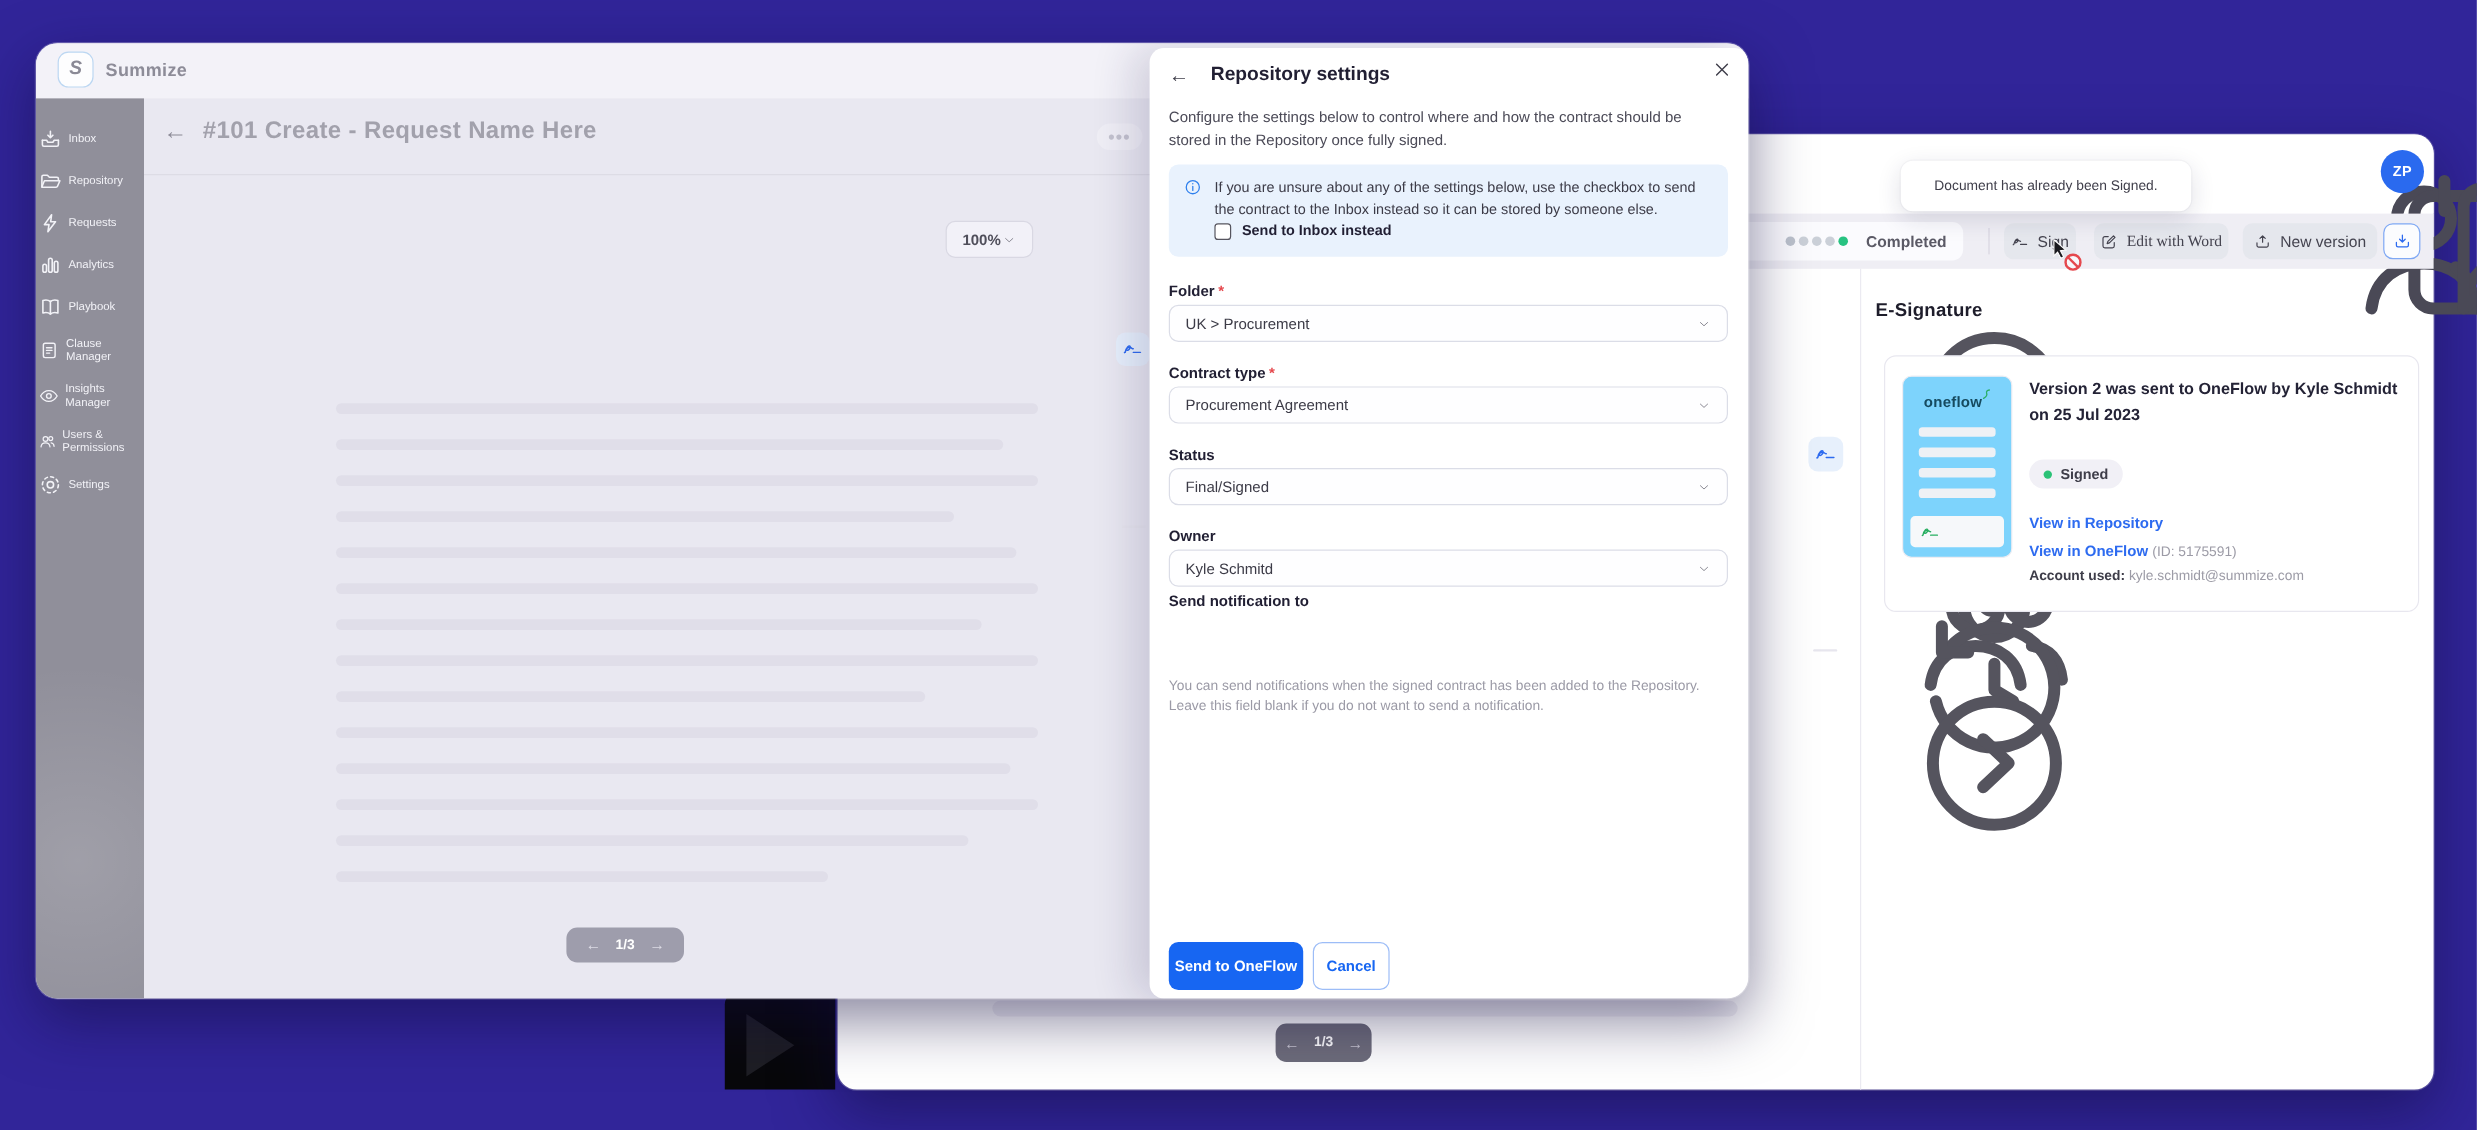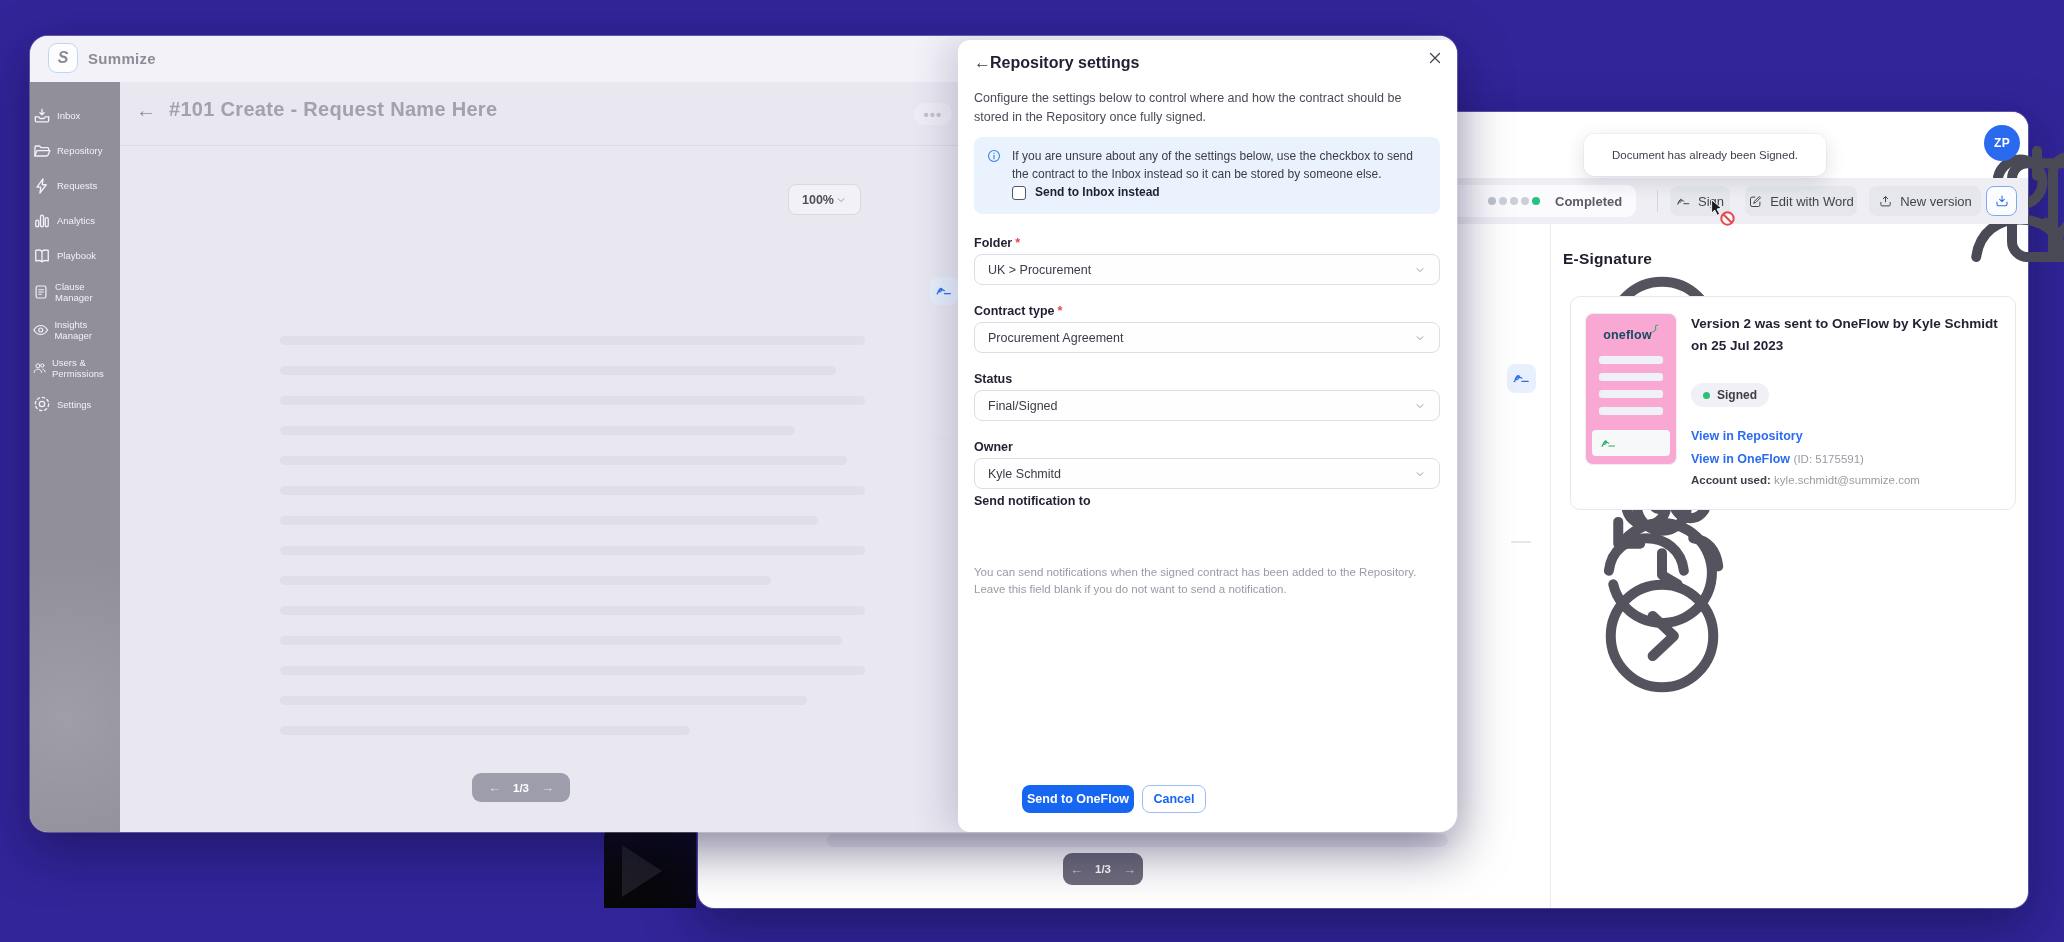--- a/index.html
+++ b/index.html
@@ -27,38 +27,38 @@
   #status-pill { left:740px; top:73px; width:198px; height:32px; background:#fbfbfe; border-radius:9px;
     display:flex; align-items:center; padding-left:50px; }
   .sdot { width:8px; height:8px; border-radius:50%; margin-right:3px; }
   #status-label { font-size:13px; font-weight:bold; color:#5b5a66; margin-left:12px; }
   #status-chev { color:#5b5a66; margin-left:14px; width:13px; height:13px; }
   #tb-divider { left:959px; top:78px; width:1px; height:22px; background:#d7d6df; }
   .tb-btn { top:74px; height:30px; background:#e5e7ed; border-radius:8px; display:flex; align-items:center;
     justify-content:center; gap:7px; font-size:13px; color:#44434f; font-weight:500; cursor:default; }
   .tb-btn svg { width:15px; height:15px; }
   #btn-sign  { left:972px;  width:60px; }
-  #btn-edit  { left:1047px; width:112px; }
+  #btn-edit  { left:1047px; width:112px;font-family:Liberation Serif, serif; }
   #btn-newv  { left:1171px; width:112px; }
   #btn-dl    { left:1288px; top:74px; width:31px; height:30px; background:#fbfcfe; border:1.5px solid #7fa8f4;
     border-radius:8px; color:#2d6bf0; display:flex; align-items:center; justify-content:center; }
   #btn-dl svg { width:16px; height:16px; }
   #cursor-ptr { left:1010px; top:86px; width:18px; height:18px; z-index:9; }
   #no-entry { left:1021px; top:98px; width:17px; height:17px; z-index:9; }
 
   #rail-divider-r { left:852px; top:112px; width:1px; height:684px; background:#ebeaf1; }
   .rail-ic { left:814px; width:19px; height:19px; color:#55545e; }
   #r-sigbox { left:809px; top:252px; width:29px; height:29px; background:#e7f0fc; border-radius:8px;
     display:flex; align-items:center; justify-content:center; color:#2d6bf0; }
   #r-sigbox svg { width:19px; height:19px; }
   .rail-minidiv { left:813px; width:20px; height:2px; background:#e7e6ee; border-radius:1px; }
 
   #esig-heading { left:865px; top:138px; font-size:15.5px; font-weight:bold; color:#1e1d2b; letter-spacing:.2px; }
   #esig-card { left:872px; top:184px; width:446px; height:214px; border:1px solid #e8e7ef; border-radius:10px; background:#fff; }
-  #of-thumb { left:14px; top:16px; width:92px; height:152px; border:1px solid #ededf3; border-radius:8px; background:#f9a8d4; }
+  #of-thumb { left:14px; top:16px; width:92px; height:152px; border:1px solid #ededf3; border-radius:8px; background:#7dd3fc; }
   #of-logo { left:0; top:10px; width:90px; text-align:center; font-size:12.5px; font-weight:bold; color:#164a5f; letter-spacing:.2px; }
   .of-bar { left:13px; width:64px; height:8px; background:#eef1f5; border-radius:3px; }
   #of-sigrow { left:6px; top:116px; width:78px; height:26px; background:#f6f8fa; border-radius:4px;
     display:flex; align-items:center; padding-left:8px; color:#27ae60; }
   #of-sigrow svg { width:17px; height:17px; }
   #esig-title { left:120px; top:16px; width:312px; font-size:13.5px; font-weight:bold; color:#242336; line-height:1.6; }
   #esig-badge { left:120px; top:86px; height:24px; background:#f1f0f6; border-radius:12px; display:inline-flex;
     align-items:center; padding:0 12px; gap:7px; }
   #esig-badge .bdot { width:7px; height:7px; border-radius:50%; background:#2bc277; }
   #esig-badge span { font-size:12px; font-weight:bold; color:#3e3d49; }
@@ -108,36 +108,36 @@
 
   .lrail-ic { left:905px; width:18px; height:18px; color:#76757f; }
   #l-sigbox { left:900px; top:241px; width:28px; height:28px; background:#e7f0fc; border-radius:8px;
     display:flex; align-items:center; justify-content:center; color:#2d6bf0; }
   #l-sigbox svg { width:18px; height:18px; }
 
   
   #modal { left:928px; top:4px; width:499px; height:792px; background:#fff; border-radius:12px;
     box-shadow:-14px 0 34px rgba(35,30,90,.16); }
   #m-back { left:16px; top:13px; font-size:17px; color:#3f3e4a; cursor:pointer; }
-  #m-title { left:32px; top:14px; font-size:16px; font-weight:bold; color:#211f33; }
+  #m-title { left:51px; top:14px; font-size:16px; font-weight:bold; color:#211f33; }
   #m-close { left:468px; top:9px; width:18px; height:18px; color:#3f3e4a; cursor:pointer; }
   #m-desc { left:16px; top:49px; width:462px; font-size:12.5px; color:#4b4a57; line-height:1.55; }
   #m-banner { left:16px; top:97px; width:466px; height:77px; background:#e9f2fd; border-radius:8px; }
   #m-banner .binfo { position:absolute; left:12px; top:11px; width:16px; height:16px; color:#2f80ed; }
   #m-banner .btext { position:absolute; left:38px; top:10px; width:414px; font-size:12px; color:#3c3b47; line-height:1.5; }
   #m-checkbox { left:38px; top:49px; width:14px; height:14px; border:1.5px solid #56555f; border-radius:3px; background:#fff; cursor:pointer; }
   #m-checklabel { left:61px; top:48px; font-size:12px; font-weight:bold; color:#211f33; }
   .f-label { left:16px; font-size:12.5px; font-weight:bold; color:#211f33; }
   .f-label .req { color:#e5484d; margin-left:3px; }
   .f-select { left:16px; width:466px; height:31px; border:1px solid #dbdde7; border-radius:8px; background:#fefeff;
     display:flex; align-items:center; justify-content:space-between; padding:0 13px; font-size:12.5px; color:#3c3b47; cursor:pointer; }
   .f-select .ph { color:#a9a8b3; }
   #m-helper { left:16px; top:524px; width:462px; font-size:11.5px; color:#9b9aa6; line-height:1.5; }
-  .m-btn { top:745px; height:28px; border-radius:8px; font-size:12.5px; font-weight:bold;
-    display:flex; align-items:center; justify-content:center; cursor:pointer;margin-left:48px; }
+  .m-btn { top:745px; height:40px; border-radius:8px; font-size:12.5px; font-weight:bold;
+    display:flex; align-items:center; justify-content:center; cursor:pointer; }
   #m-primary { left:16px; width:112px; background:#1766f2; color:#fff; border:none; }
   #m-cancel { left:136px; width:64px; background:#fff; color:#1766f2; border:1px solid #9dbdf7; }
 </style>
 </head>
 <body>
 
 <svg width="0" height="0" style="position:absolute">
   <defs>
     <symbol id="ic-inbox" viewBox="0 0 24 24">
         <path d="M4 13h4.2l1.3 2h5l1.3-2H20"></path>

